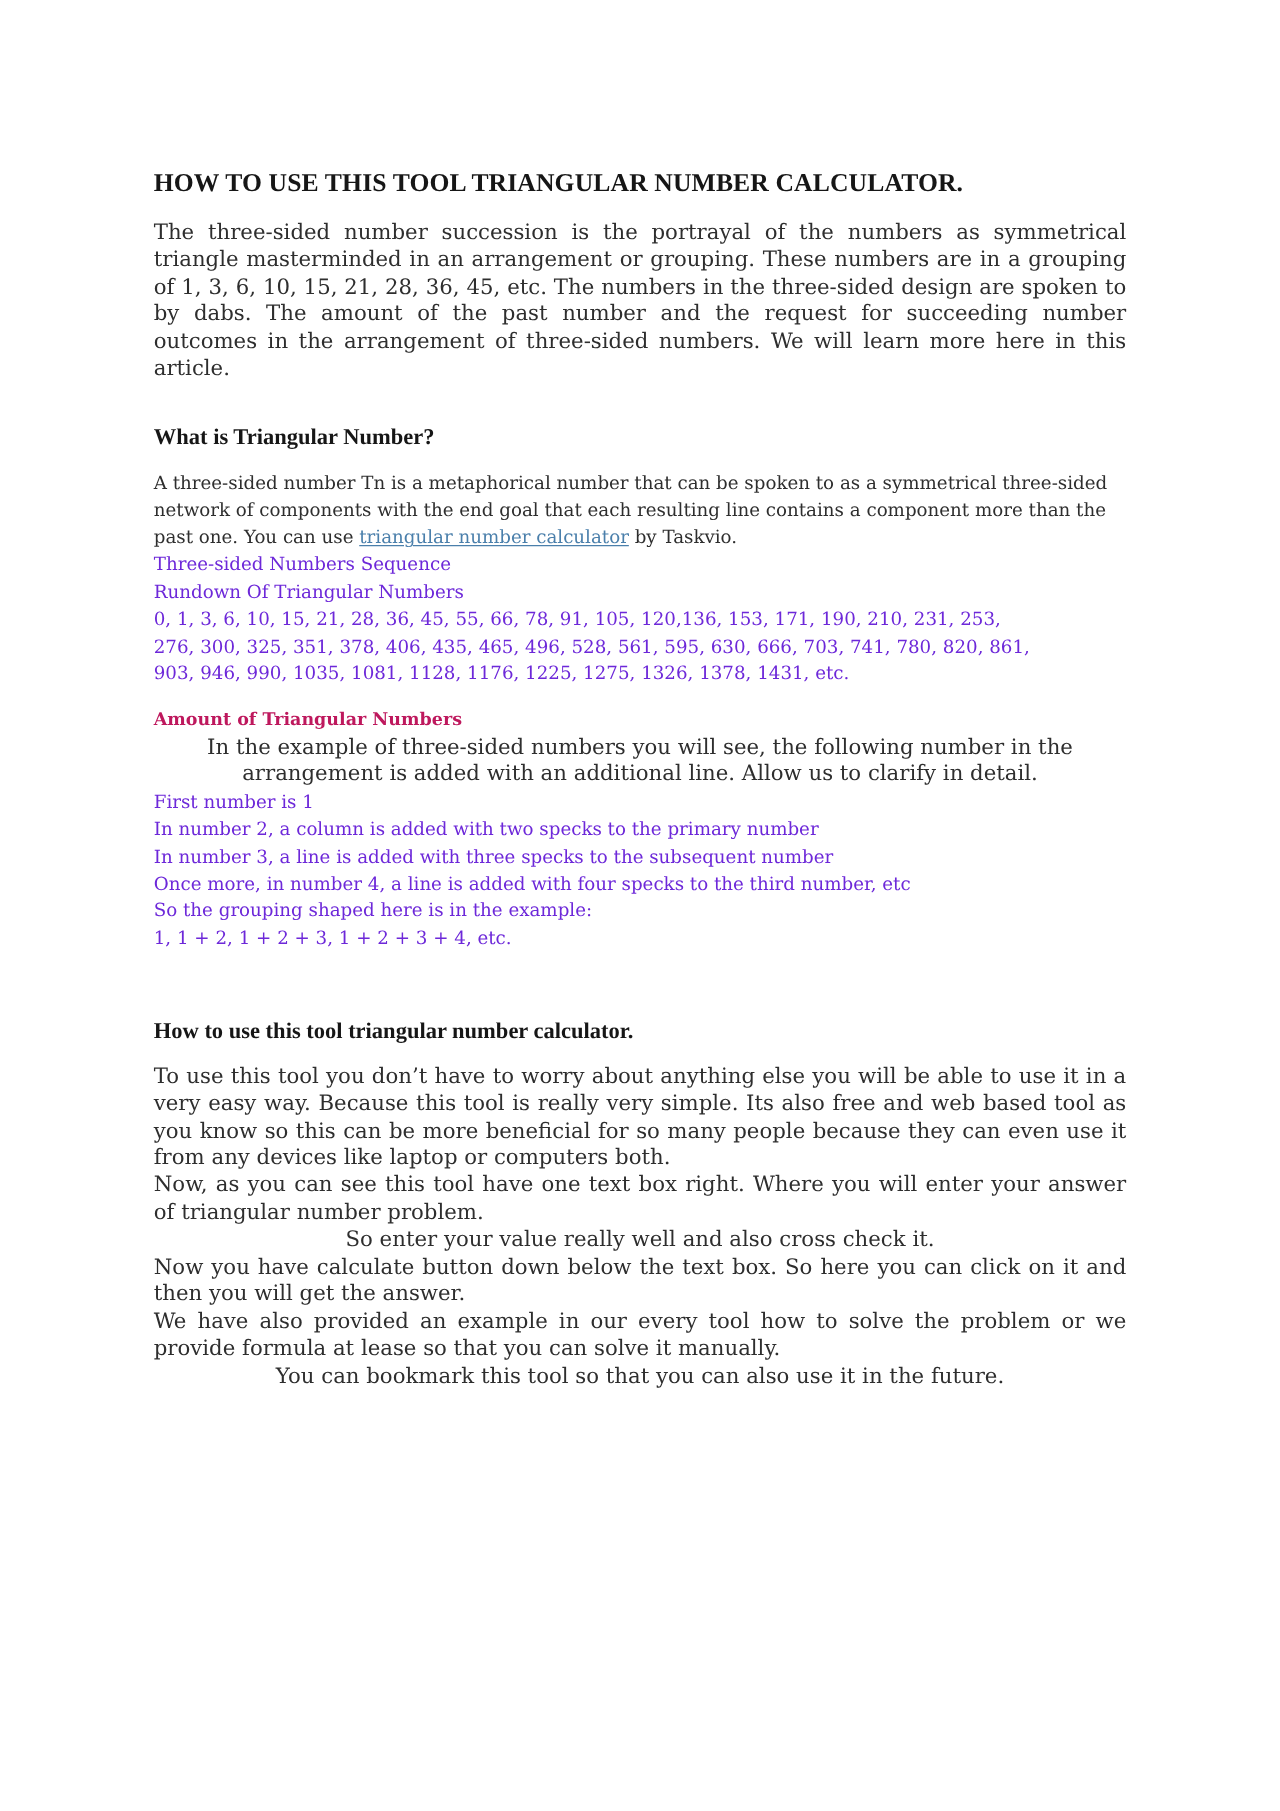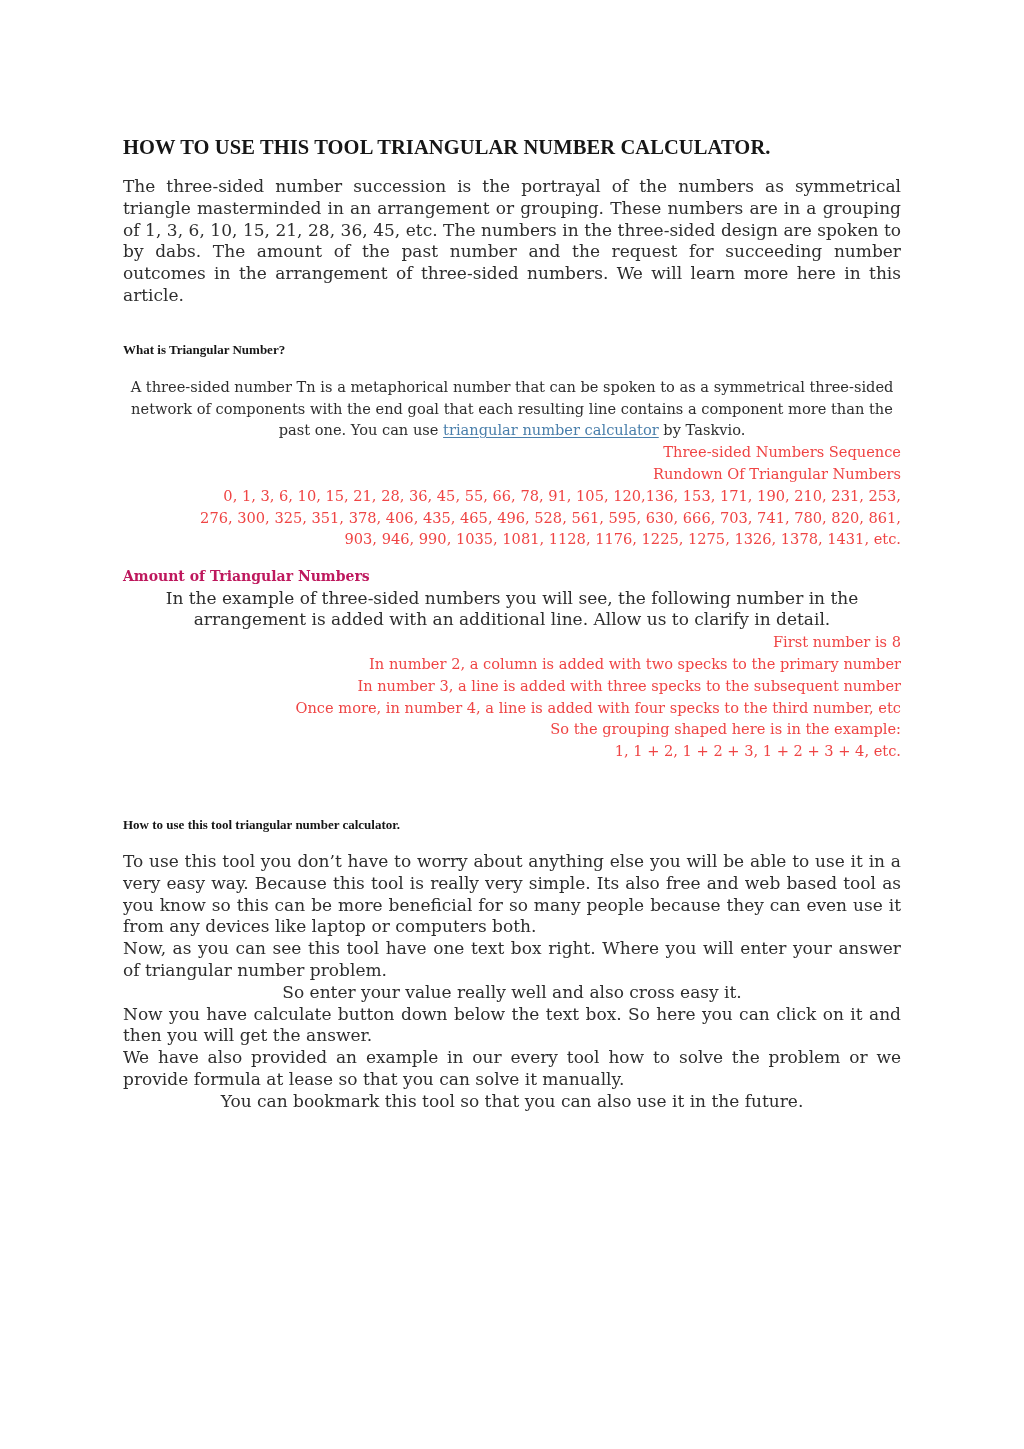--- a/index.html
+++ b/index.html
@@ -39,21 +39,21 @@
     font-size: 20.5px;
     font-weight: bold;
     line-height: 26px;
     letter-spacing: 0.1px;
     margin: 0 0 16px 0;
     color: #161616;
   }
 
   h2.section-heading {
     font-family: "Liberation Serif", "DejaVu Serif", serif;
-    font-size: 13px;
+    font-size: 18px;
     font-weight: bold;
     line-height: 25px;
     margin: 0 0 14px 0;
     color: #161616;
   }
 
   h3.sub-heading {
     font-family: "DejaVu Serif", "Liberation Serif", serif;
     font-size: 14px;
     font-weight: bold;
@@ -79,22 +79,22 @@
   }
   .gap-before-h2 { height: 30px; }
   .gap-before-h2-big { height: 50px; }
   .gap-before-sub { height: 16px; }
 
   
   .line-block {
     font-family: "DejaVu Serif", "Liberation Serif", serif;
     font-size: 14.6px;
     line-height: 21.8px;
-    color: #ef4444;
-    text-align: right;
+    color: #6d28d9;
+    text-align: left;
   }
   .line-block .line { display: block; white-space: nowrap; }
 
   a.inline-link {
     color: #4a7fab;
     text-decoration: underline;
     text-underline-offset: 2px;
   }
 
   
@@ -103,21 +103,21 @@
     font-size: 14.6px;
     line-height: 21.8px;
     color: #2e2e2e;
     margin: 0;
   }
   .mixed-para .just {
     display: block;
     text-align: justify;
     text-justify: inter-word;
   }
-  .mixed-para .just:last-of-type { text-align: center; }
+  .mixed-para .just:last-of-type { text-align: left; }
 </style>
 </head>
 <body>
 
 <div class="page">
   <div class="content">
 
     <h1 class="doc-title">HOW TO USE THIS TOOL TRIANGULAR NUMBER CALCULATOR.</h1>
 
     <p class="body-para">The three-sided number succession is the portrayal of the numbers as symmetrical triangle masterminded in an arrangement or grouping. These numbers are in a grouping of 1, 3, 6, 10, 15, 21, 28, 36, 45, etc. The numbers in the three-sided design are spoken to by dabs. The amount of the past number and the request for succeeding number outcomes in the arrangement of three-sided numbers. We will learn more here in this article.</p>
@@ -138,37 +138,37 @@
       <span class="line">903, 946, 990, 1035, 1081, 1128, 1176, 1225, 1275, 1326, 1378, 1431, etc.</span>
     </div>
 
     <div class="gap-before-sub"></div>
 
     <h3 class="sub-heading">Amount of Triangular Numbers</h3>
 
     <p class="body-para no-justify">In the example of three-sided numbers you will see, the following number in the arrangement is added with an additional line. Allow us to clarify in detail.</p>
 
     <div class="line-block">
-      <span class="line">First number is 8</span>
+      <span class="line">First number is 1</span>
       <span class="line">In number 2, a column is added with two specks to the primary number</span>
       <span class="line">In number 3, a line is added with three specks to the subsequent number</span>
       <span class="line">Once more, in number 4, a line is added with four specks to the third number, etc</span>
       <span class="line">So the grouping shaped here is in the example:</span>
       <span class="line">1, 1 + 2, 1 + 2 + 3, 1 + 2 + 3 + 4, etc.</span>
     </div>
 
     <div class="gap-before-h2-big"></div>
 
     <h2 class="section-heading">How to use this tool triangular number calculator.</h2>
 
     <p class="body-para">To use this tool you don’t have to worry about anything else you will be able to use it in a very easy way. Because this tool is really very simple. Its also free and web based tool as you know so this can be more beneficial for so many people because they can even use it from any devices like laptop or computers both.</p>
 
     <p class="body-para">Now, as you can see this tool have one text box right. Where you will enter your answer of triangular number problem.</p>
 
-    <p class="body-para no-justify">So enter your value really well and also cross easy it.</p>
+    <p class="body-para no-justify">So enter your value really well and also cross check it.</p>
 
     <p class="body-para">Now you have calculate button down below the text box. So here you can click on it and then you will get the answer.</p>
 
     <p class="body-para">We have also provided an example in our every tool how to solve the problem or  we provide formula at lease so that you can solve it manually.</p>
 
     <p class="body-para no-justify">You can bookmark this tool so that you can also use it in the future.</p>
 
   </div>
 </div>
 

